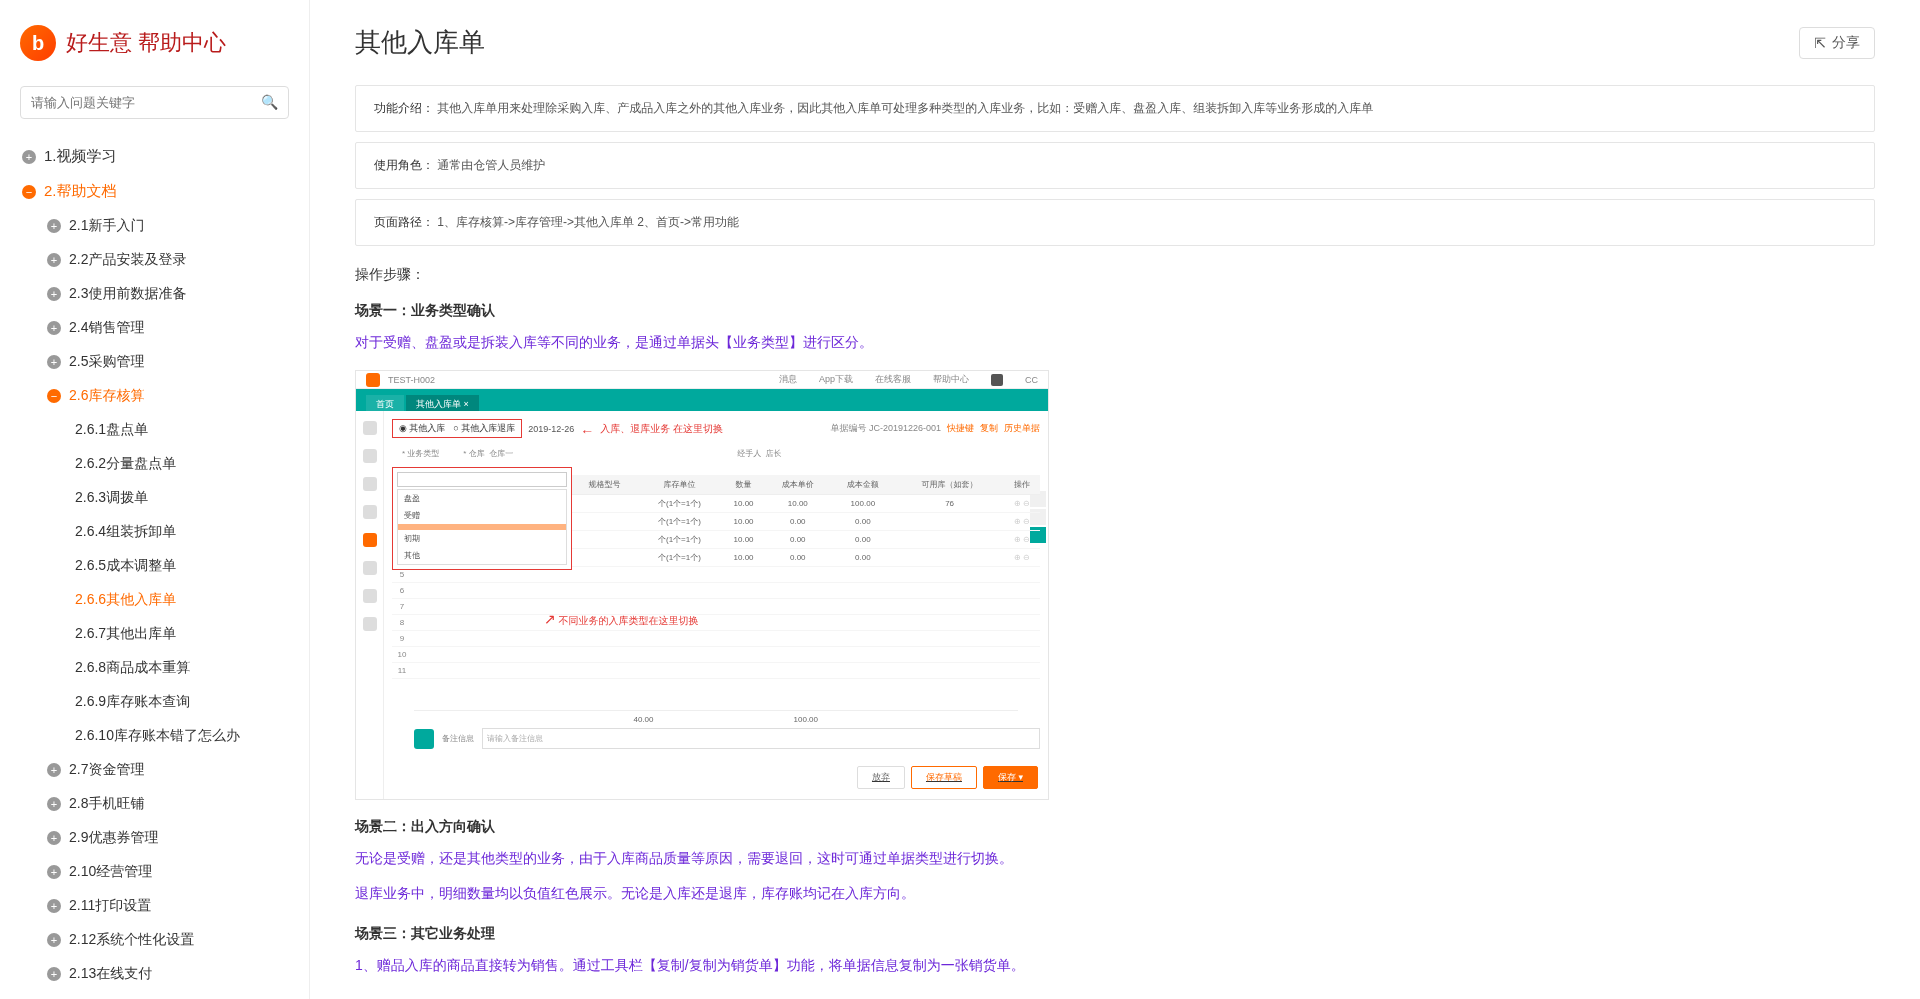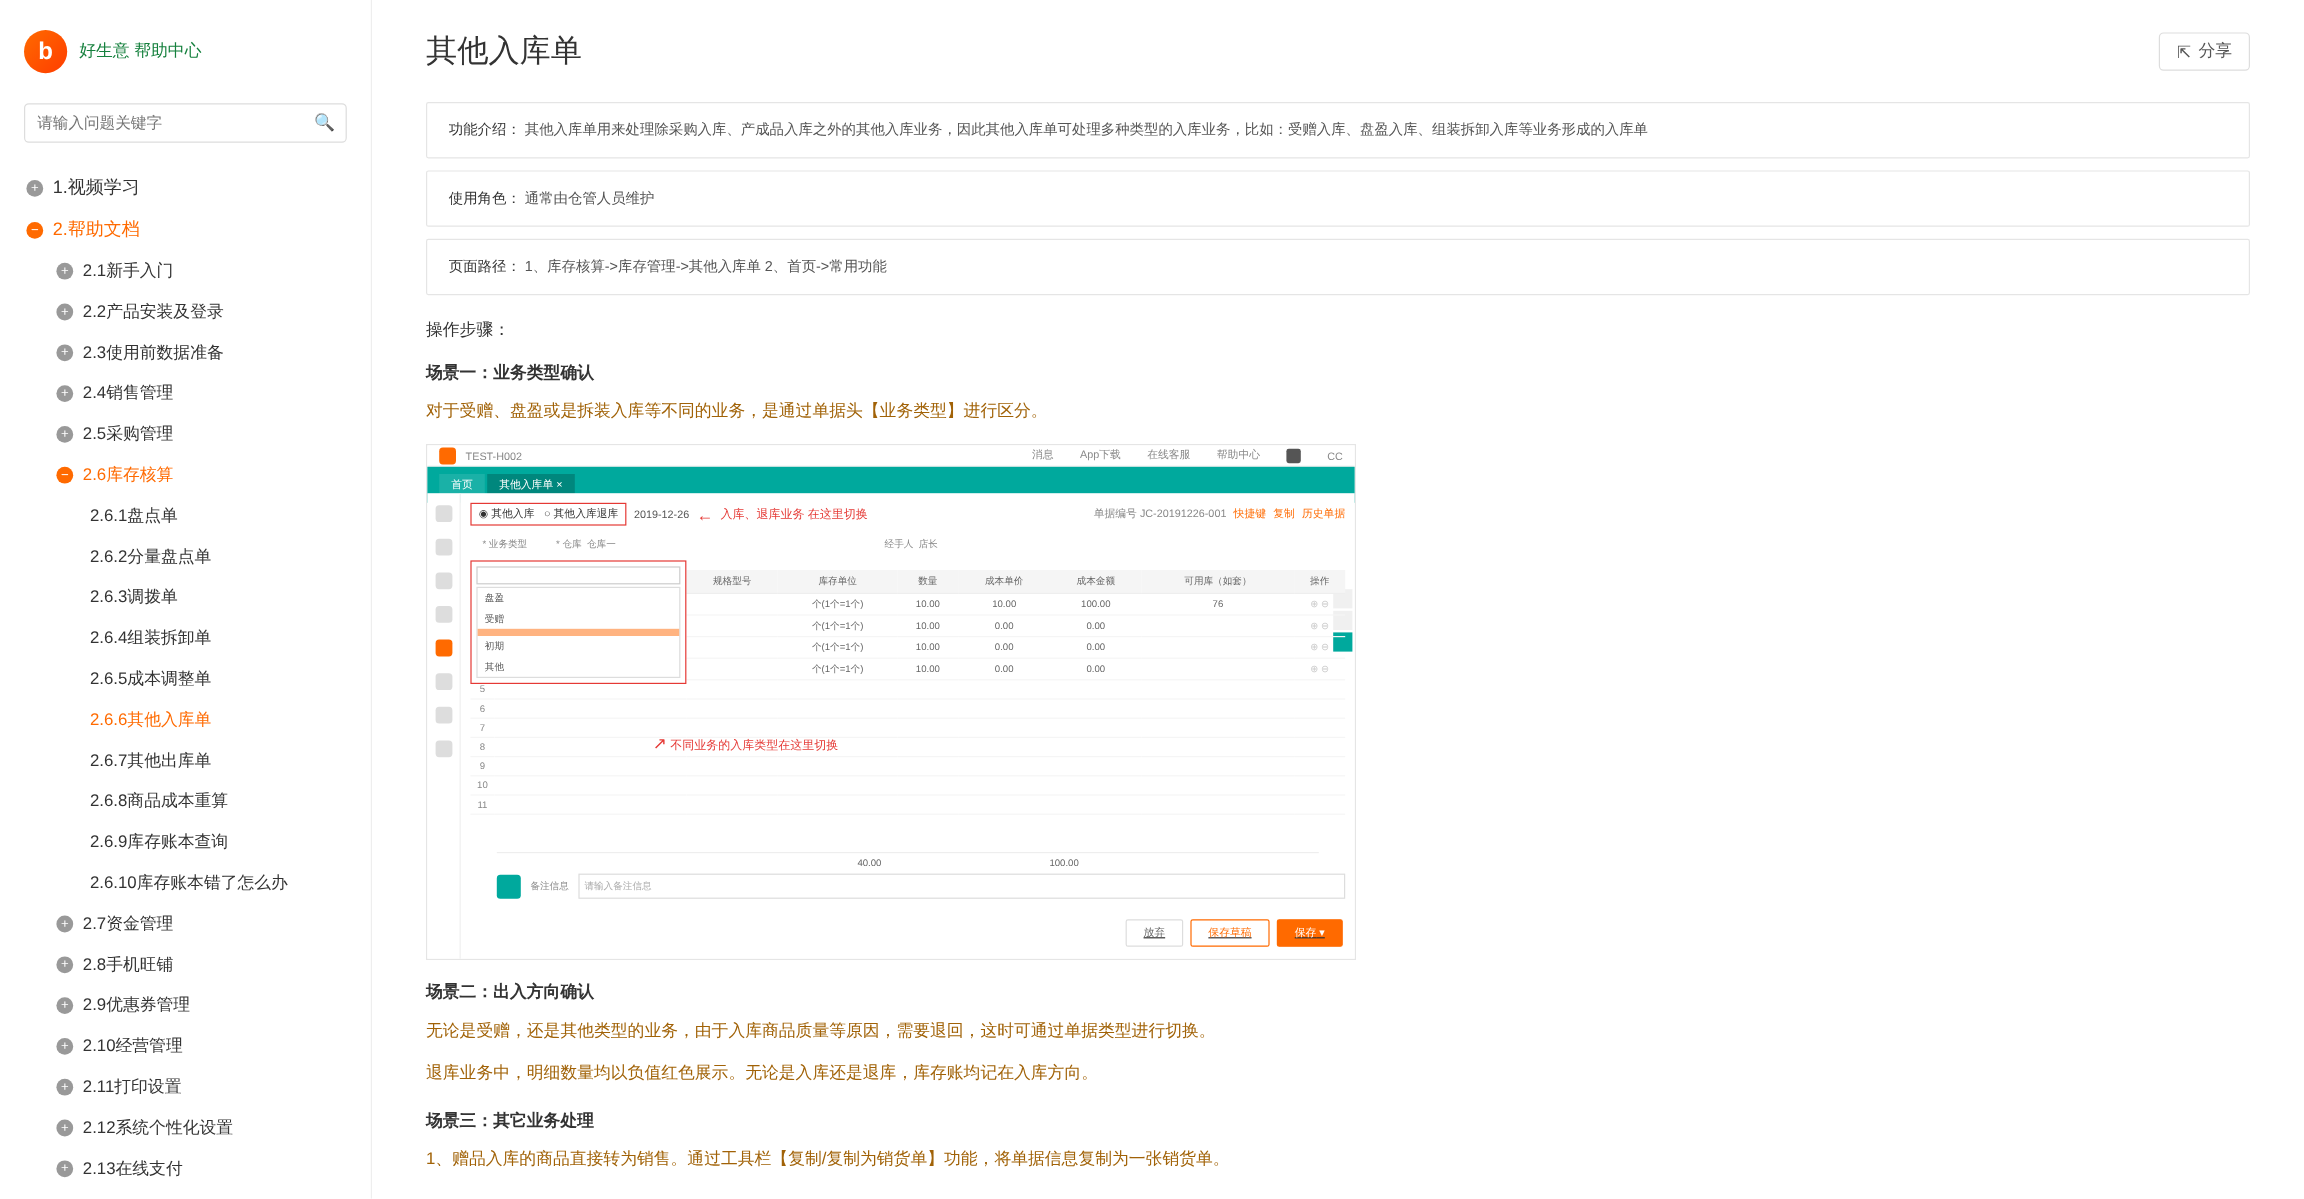--- a/index.html
+++ b/index.html
@@ -1,43 +1,43 @@
 <!DOCTYPE html>
 <html><head>
 <meta charset="utf-8">
 <style>
 * { margin: 0; padding: 0; box-sizing: border-box; }
 body { font-family: -apple-system, "Microsoft YaHei", "PingFang SC", sans-serif; background: #fff; color: #333; font-size: 14px; }
 .container { display: flex; width: 1920px; height: 999px; }
 .sidebar { width: 310px; padding: 25px 20px; border-right: 1px solid #eee; overflow-y: auto; }
 .logo-row { display: flex; align-items: center; margin-bottom: 25px; }
 .logo { width: 36px; height: 36px; border-radius: 50%; background: linear-gradient(135deg,#ff6a00,#ff3d00); display:flex; align-items:center; justify-content:center; color:#fff; font-weight:bold; font-size:20px; margin-right:10px; }
-.brand { font-size: 14px; font-weight: 500; color: #15803d; }
+.brand { font-size: 22px; font-weight: 500; color: #b91c1c; }
 .search-box { position: relative; margin-bottom: 20px; }
 .search-box input { width: 100%; padding: 8px 30px 8px 10px; border: 1px solid #ddd; border-radius: 4px; font-size: 13px; }
 .search-box .icon { position: absolute; right: 10px; top: 8px; color: #999; }
 .nav-item { display: flex; align-items: center; padding: 8px 0; cursor: pointer; color: #333; font-size: 15px; }
 .nav-item.l1 { font-weight: 500; }
 .nav-item.l2 { padding-left: 25px; font-size: 14px; }
 .nav-item.l3 { padding-left: 55px; font-size: 14px; }
 .nav-item .icon { width: 18px; height: 18px; margin-right: 6px; display:flex; align-items:center; justify-content:center; }
 .plus { width:14px; height:14px; border-radius:50%; background:#999; color:#fff; font-size:11px; line-height:14px; text-align:center; }
 .minus { width:14px; height:14px; border-radius:50%; background:#ff6a00; color:#fff; font-size:11px; line-height:14px; text-align:center; }
 .nav-item.active { color: #ff6a00; }
 .nav-item.highlight { color: #ff6a00; }
 .main { flex: 1; padding: 25px 45px; overflow-y: auto; background: #fff; }
 .page-header { display: flex; justify-content: space-between; align-items: center; margin-bottom: 25px; }
 .page-title { font-size: 26px; font-weight: 500; color: #333; }
 .share-btn { border: 1px solid #ddd; padding: 6px 14px; border-radius: 4px; display: flex; align-items: center; gap: 6px; cursor: pointer; color: #555; }
 .info-box { border: 1px solid #e5e5e5; padding: 14px 18px; margin-bottom: 10px; border-radius: 2px; color: #555; font-size: 12px; }
 .info-box .label { font-weight: 500; color: #333; }
 .section-label { font-weight: 500; margin: 20px 0 15px; color: #333; }
 .scene-title { font-weight: 600; margin: 18px 0 10px; color: #333; }
-.body-text { color: #a16207; margin: 10px 0; line-height: 1.8; }
-.screenshot { border: 1px solid #e5e5e5; margin: 15px 0; background: #fafafa; width: 775px; height: 430px; position: relative; overflow: hidden; }
+.body-text { color: #6d28d9; margin: 10px 0; line-height: 1.8; }
+.screenshot { border: 1px solid #e5e5e5; margin: 15px 0; background: #fafafa; width: 694px; height: 430px; position: relative; overflow: hidden; }
 .ss-top { height: 18px; background: #fff; border-bottom:1px solid #eee; display:flex; align-items:center; padding:0 10px; font-size:9px; color:#888; }
 .ss-top .left { display:flex; align-items:center; gap:8px; }
 .ss-top .right { margin-left:auto; display:flex; gap:22px; align-items:center; }
 .ss-logo { width:14px; height:14px; border-radius:3px; background:#ff6a00; }
 .ss-tabs { height: 22px; background: #00a99d; display:flex; align-items:center; padding:15px 10px; font-size:9px; color:#fff; gap:2px; }
 .ss-tab { padding: 3px 10px; background:rgba(255,255,255,0.1); }
 .ss-tab.active { background:rgba(0,0,0,0.2); }
 .ss-sidebar { position:absolute; left:0; top:40px; width:28px; bottom:0; background:#fff; border-right:1px solid #eee; display:flex; flex-direction:column; align-items:center; padding-top:10px; gap:14px; }
 .ss-sidebar .sicon { width:14px; height:14px; border-radius:3px; background:#ddd; }
 .ss-sidebar .sicon.active { background:#ff6a00; }

